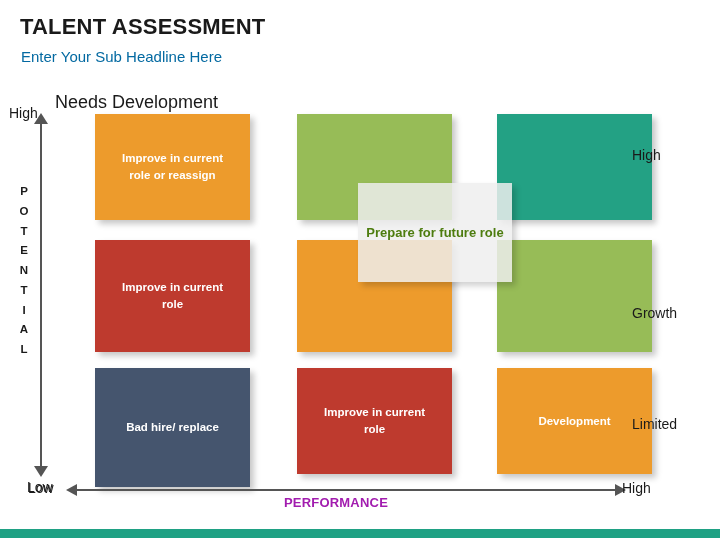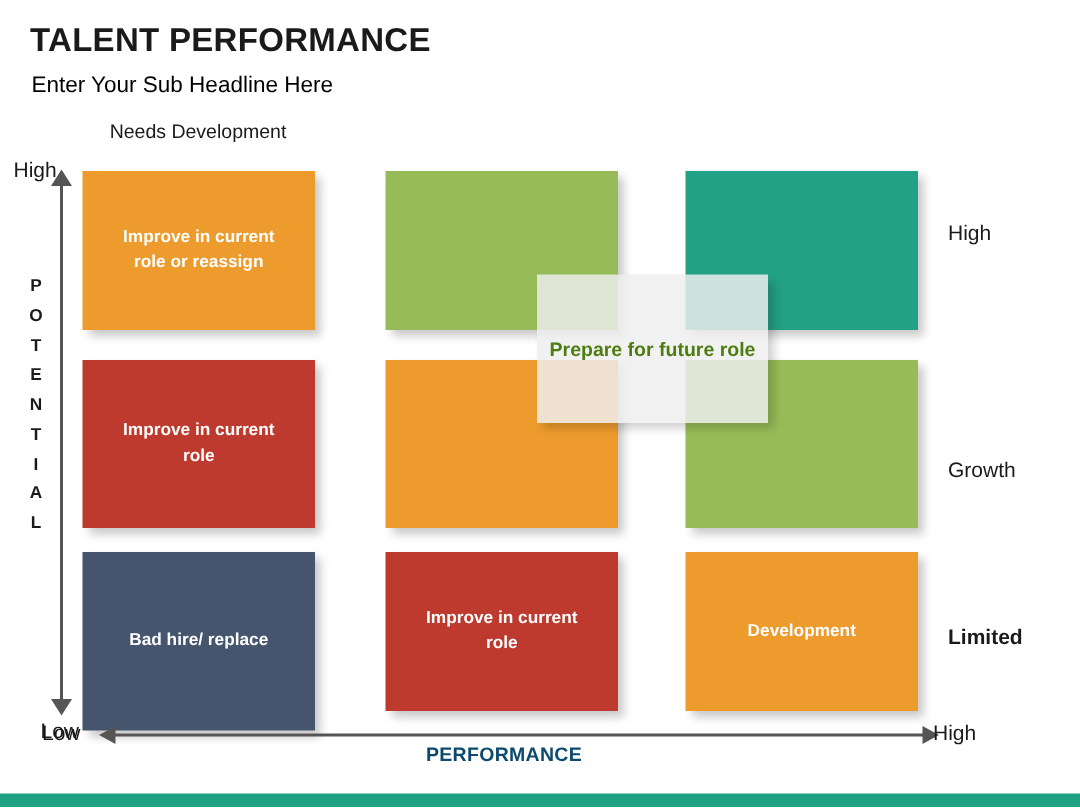--- a/index.html
+++ b/index.html
@@ -32,44 +32,45 @@
     color: #1a1a1a;
     letter-spacing: 0.2px;
     white-space: nowrap;
   }
   #subtitle {
     position: absolute;
     left: 21px;
     top: 48px;
     font-size: 15px;
     font-weight: normal;
-    color: #000000;
+    color: #0369a1;
     white-space: nowrap;
   }
 
   
   .col-header {
     position: absolute;
-    top: 80px;
-    font-size: 13px;
+    top: 92px;
+    font-size: 18px;
     color: #1a1a1a;
     white-space: nowrap;
     text-align: center;
   }
   #col-header-0 { left: 55px;  width: 154px; }
   #col-header-1 { left: 257px; width: 154px; }
   #col-header-2 { left: 457px; width: 154px; }
 
   
   .cell {
     position: absolute;
     box-shadow: 4px 4px 6px rgba(0,0,0,0.22);
     display: flex;
     align-items: center;
     justify-content: center;
+    margin-left: 40px;
   }
   .cell-label {
     font-size: 11.5px;
     font-weight: bold;
     color: #ffffff;
     text-align: center;
     line-height: 1.45;
     padding: 0 10px;
     white-space: pre-line;
   }
@@ -114,21 +115,21 @@
   
   .row-label {
     position: absolute;
     left: 632px;
     font-size: 14px;
     color: #1a1a1a;
     white-space: nowrap;
   }
   #row-label-0 { top: 147px; }
   #row-label-1 { top: 285px; margin-top: 20px; }
-  #row-label-2 { top: 416px; font-weight: bold; }
+  #row-label-2 { top: 416px; }
 
   
   #v-axis-line {
     position: absolute;
     left: 40px;
     top: 120px;
     width: 2px;
     height: 348px;
     background: #555555;
   }
@@ -219,39 +220,39 @@
     color: #1a1a1a;
   }
   #h-axis-title {
     position: absolute;
     left: 0px;
     top: 495px;
     width: 672px;
     text-align: center;
     font-size: 13px;
     font-weight: bold;
-    color: #0c4a6e;
+    color: #a21caf;
     letter-spacing: 0.2px;
   }
 
   
   #footer-bar {
     position: absolute;
     left: 0;
     top: 529px;
     width: 720px;
     height: 9px;
   }
 </style>
 </head>
 <body>
 
 <div id="slide">
 
-  <div id="title">TALENT PERFORMANCE</div>
+  <div id="title">TALENT ASSESSMENT</div>
   <div id="subtitle">Enter Your Sub Headline Here</div>
 
   <div class="col-header" id="col-header-0">Needs Development</div>
 
   <div class="cell" id="cell-0-0" style="background: rgb(237, 155, 44);">
     <span class="cell-label">Improve in current
 role or reassign</span>
   </div>
   <div class="cell" id="cell-0-1" style="background: rgb(151, 188, 87);">
     <span class="cell-label"></span>

